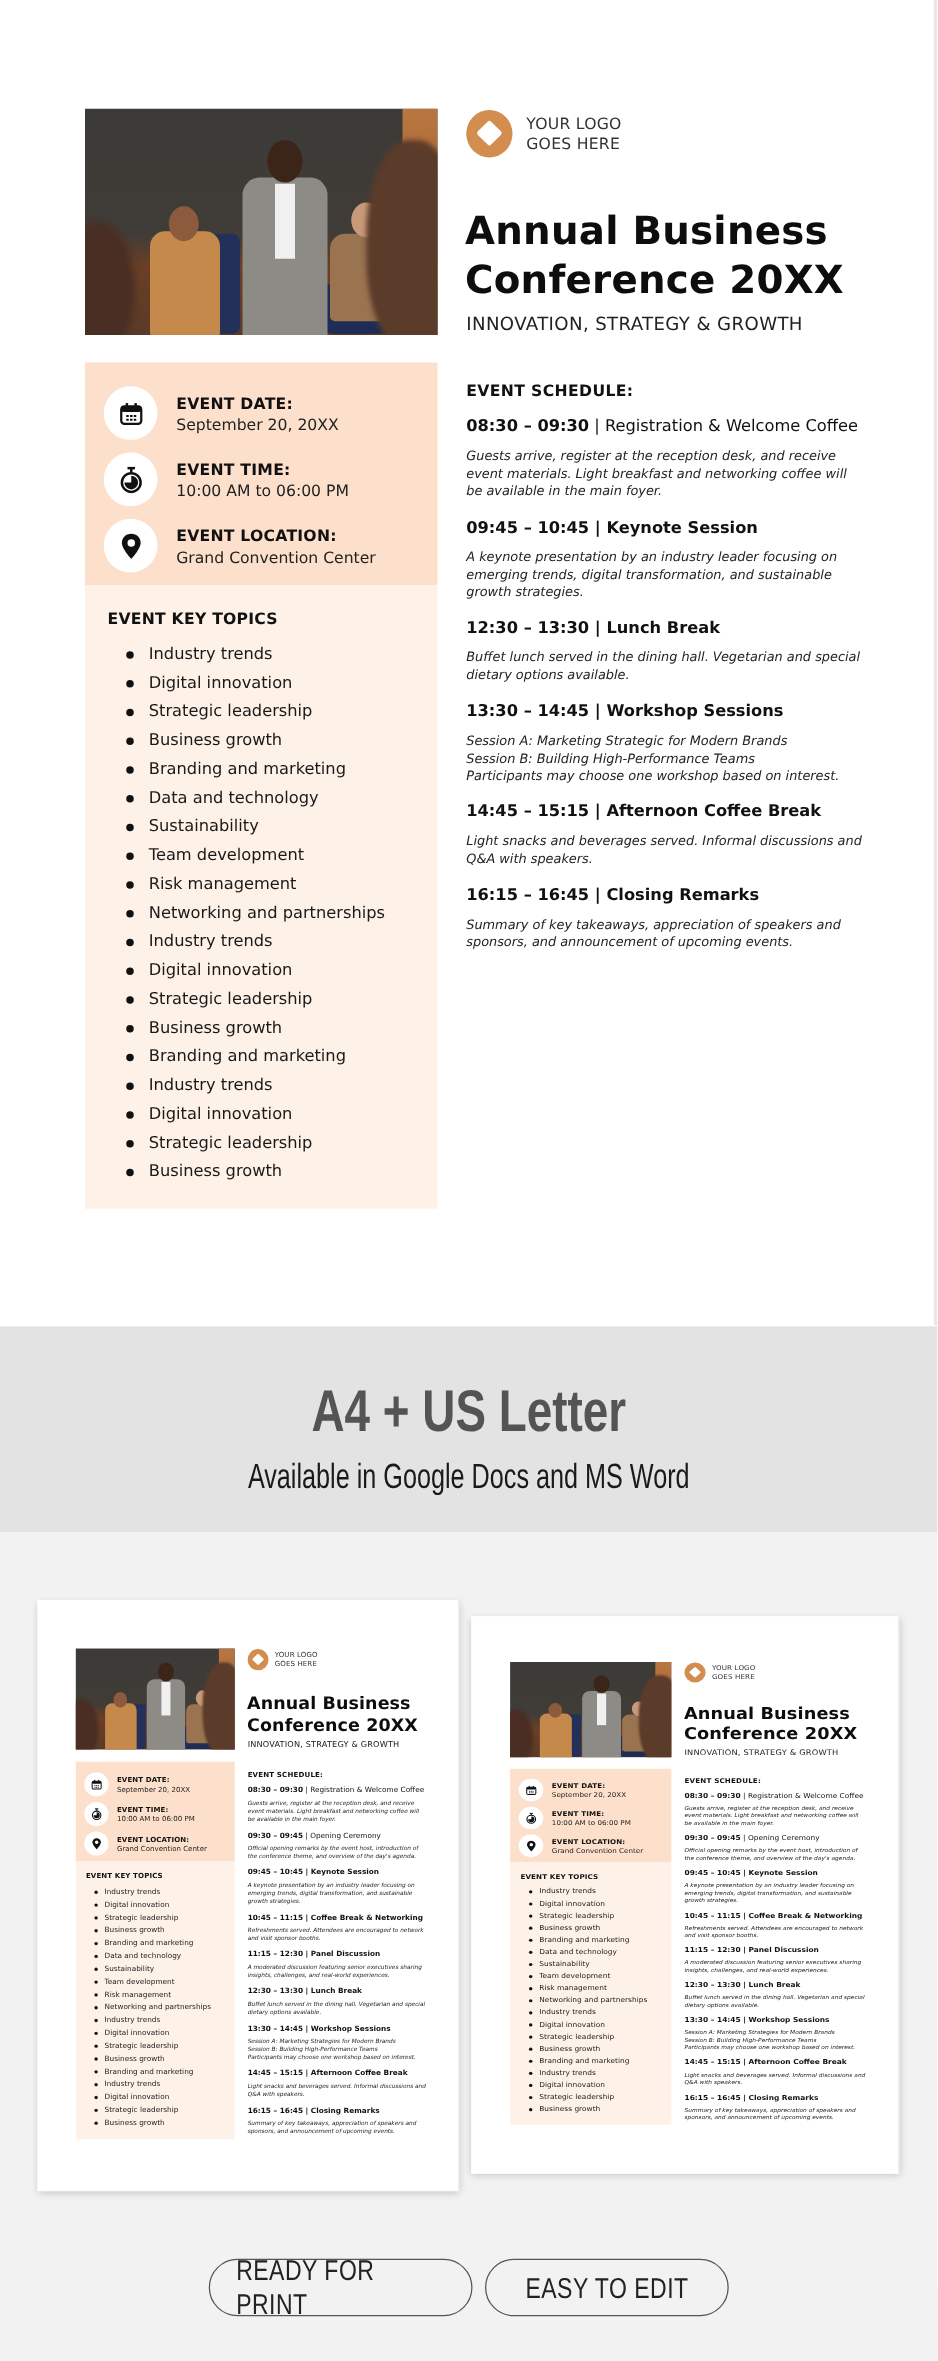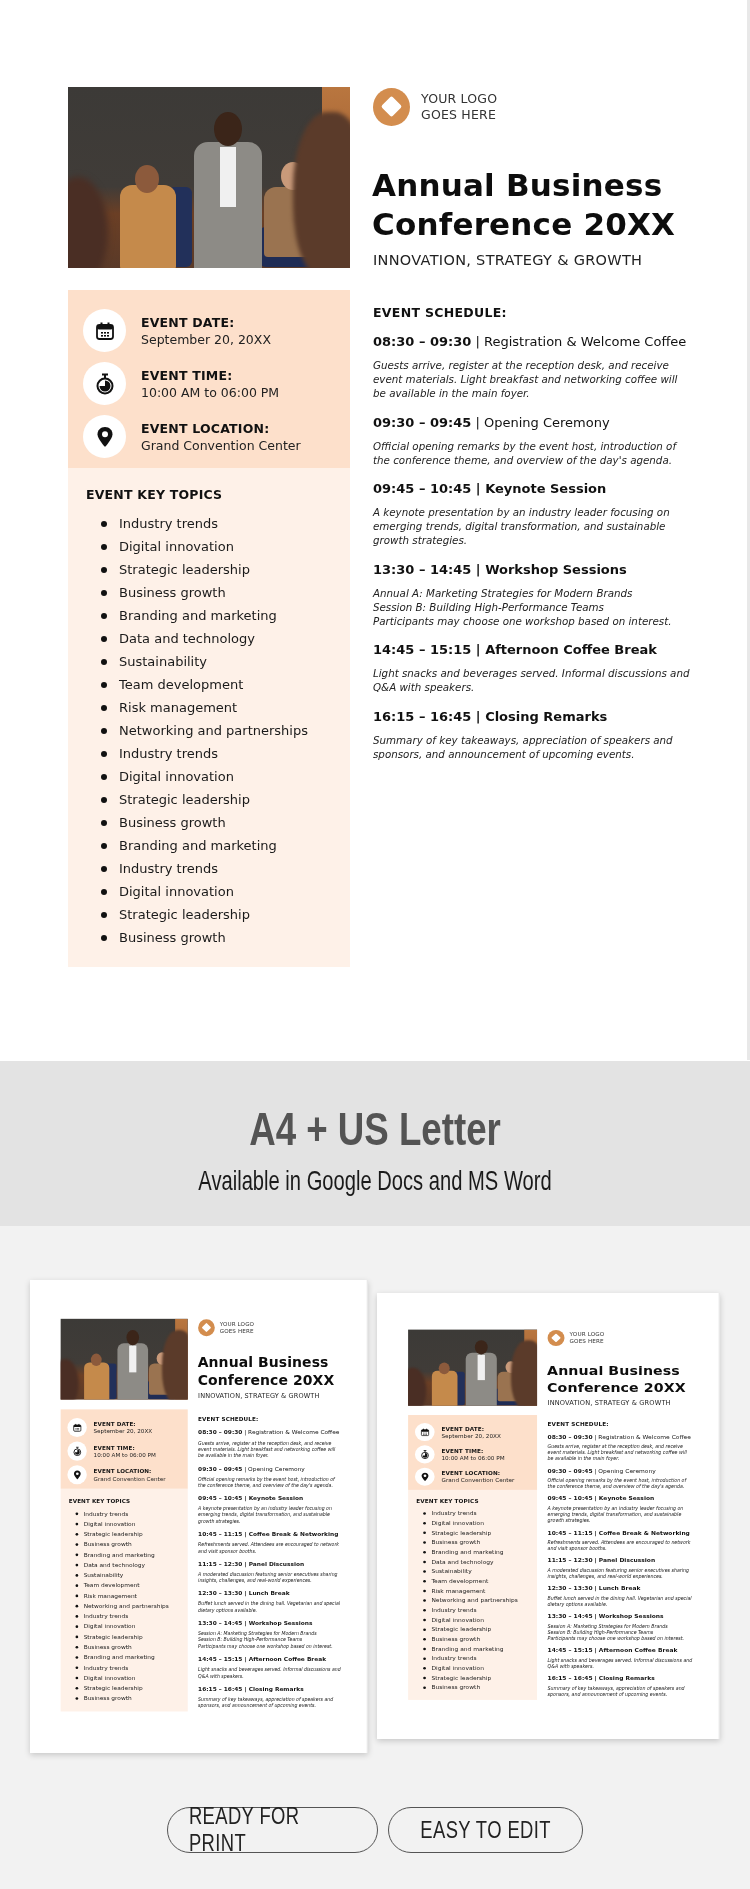--- a/index.html
+++ b/index.html
@@ -181,30 +181,30 @@
     </div>
 
     <div class="schedule">
       <div class="schedule-title">EVENT SCHEDULE:</div>
 
       <div class="sched-item">
         <div class="sched-head"><span class="sched-time">08:30 – 09:30</span><span> | </span><span>Registration &amp; Welcome Coffee</span></div>
         <div class="sched-desc">Guests arrive, register at the reception desk, and receive event materials. Light breakfast and networking coffee will be available in the main foyer.</div>
       </div>
       <div class="sched-item">
-        <div class="sched-head"><span class="sched-time">09:30 – 09:45</span><span> | </span><span>Opening Ceremony</span></div>
-        <div class="sched-desc">Official opening remarks by the event host, introduction of the conference theme, and overview of the day's agenda.</div>
-      </div>
-      <div class="sched-item">
         <div class="sched-head allbold"><span class="sched-time">09:45 – 10:45</span><span> | </span><span>Keynote Session</span></div>
         <div class="sched-desc">A keynote presentation by an industry leader focusing on emerging trends, digital transformation, and sustainable growth strategies.</div>
       </div>
       <div class="sched-item">
+        <div class="sched-head allbold"><span class="sched-time">12:30 – 13:30</span><span> | </span><span>Lunch Break</span></div>
+        <div class="sched-desc">Buffet lunch served in the dining hall. Vegetarian and special dietary options available.</div>
+      </div>
+      <div class="sched-item">
         <div class="sched-head allbold"><span class="sched-time">13:30 – 14:45</span><span> | </span><span>Workshop Sessions</span></div>
-        <div class="sched-desc" style="white-space: pre-line;">Annual A: Marketing Strategies for Modern Brands
+        <div class="sched-desc" style="white-space: pre-line;">Session A: Marketing Strategic for Modern Brands
 Session B: Building High-Performance Teams
 Participants may choose one workshop based on interest.</div>
       </div>
       <div class="sched-item">
         <div class="sched-head allbold"><span class="sched-time">14:45 – 15:15</span><span> | </span><span>Afternoon Coffee Break</span></div>
         <div class="sched-desc">Light snacks and beverages served. Informal discussions and Q&amp;A with speakers.</div>
       </div>
       <div class="sched-item">
         <div class="sched-head allbold"><span class="sched-time">16:15 – 16:45</span><span> | </span><span>Closing Remarks</span></div>
         <div class="sched-desc">Summary of key takeaways, appreciation of speakers and sponsors, and announcement of upcoming events.</div>

